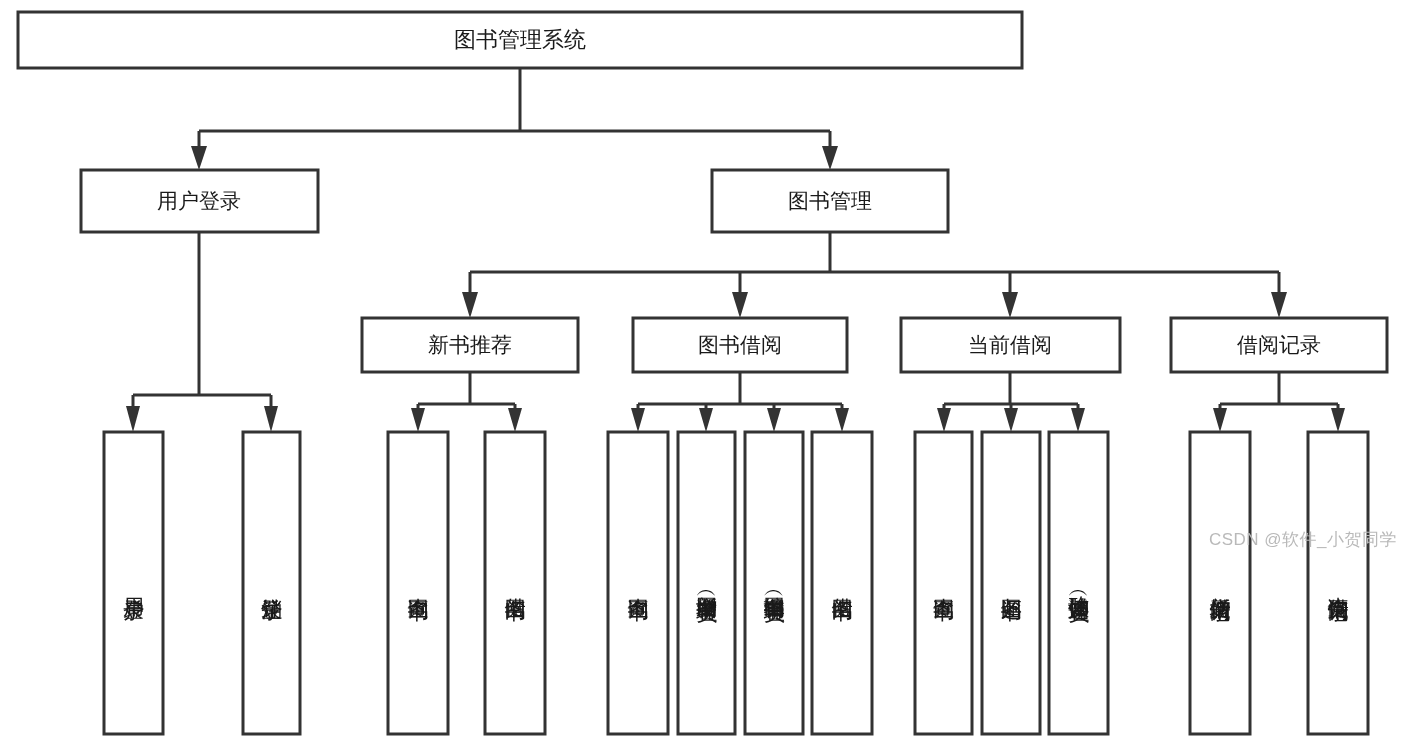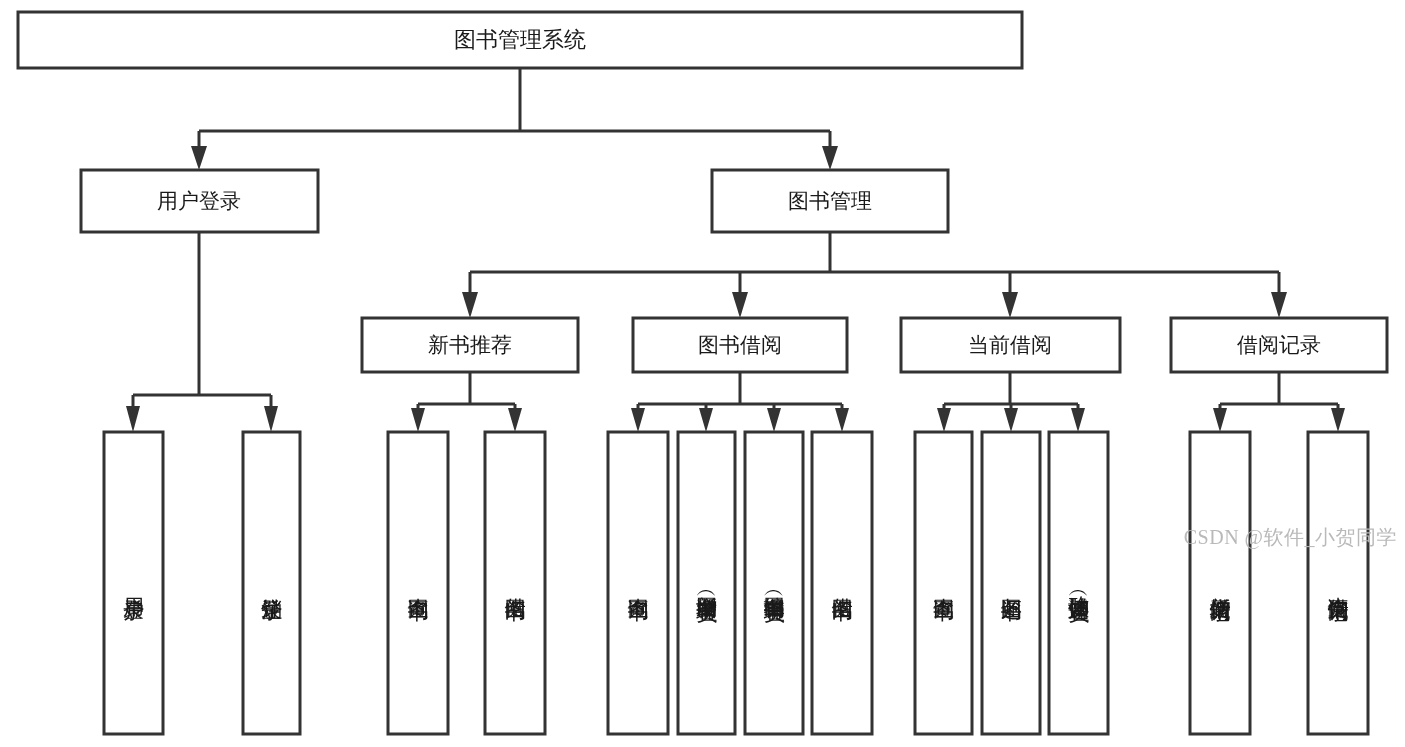--- a/index.html
+++ b/index.html
@@ -66,22 +66,22 @@
     display: flex;
     align-items: center;
     justify-content: center;
     white-space: nowrap;
     pointer-events: none;
   }
   .watermark {
     position: absolute;
     right: 8px;
     bottom: 6px;
-    font-family: Liberation Serif, serif;
-    font-size: 20px;
+    font-family: Liberation Sans, sans-serif;
+    font-size: 17px;
     color: #b9b9b9;
     letter-spacing: 0.5px;
     user-select: none;
   }
 </style>
 </head>
 <body>
 
 <div id="diagram-root">
 

